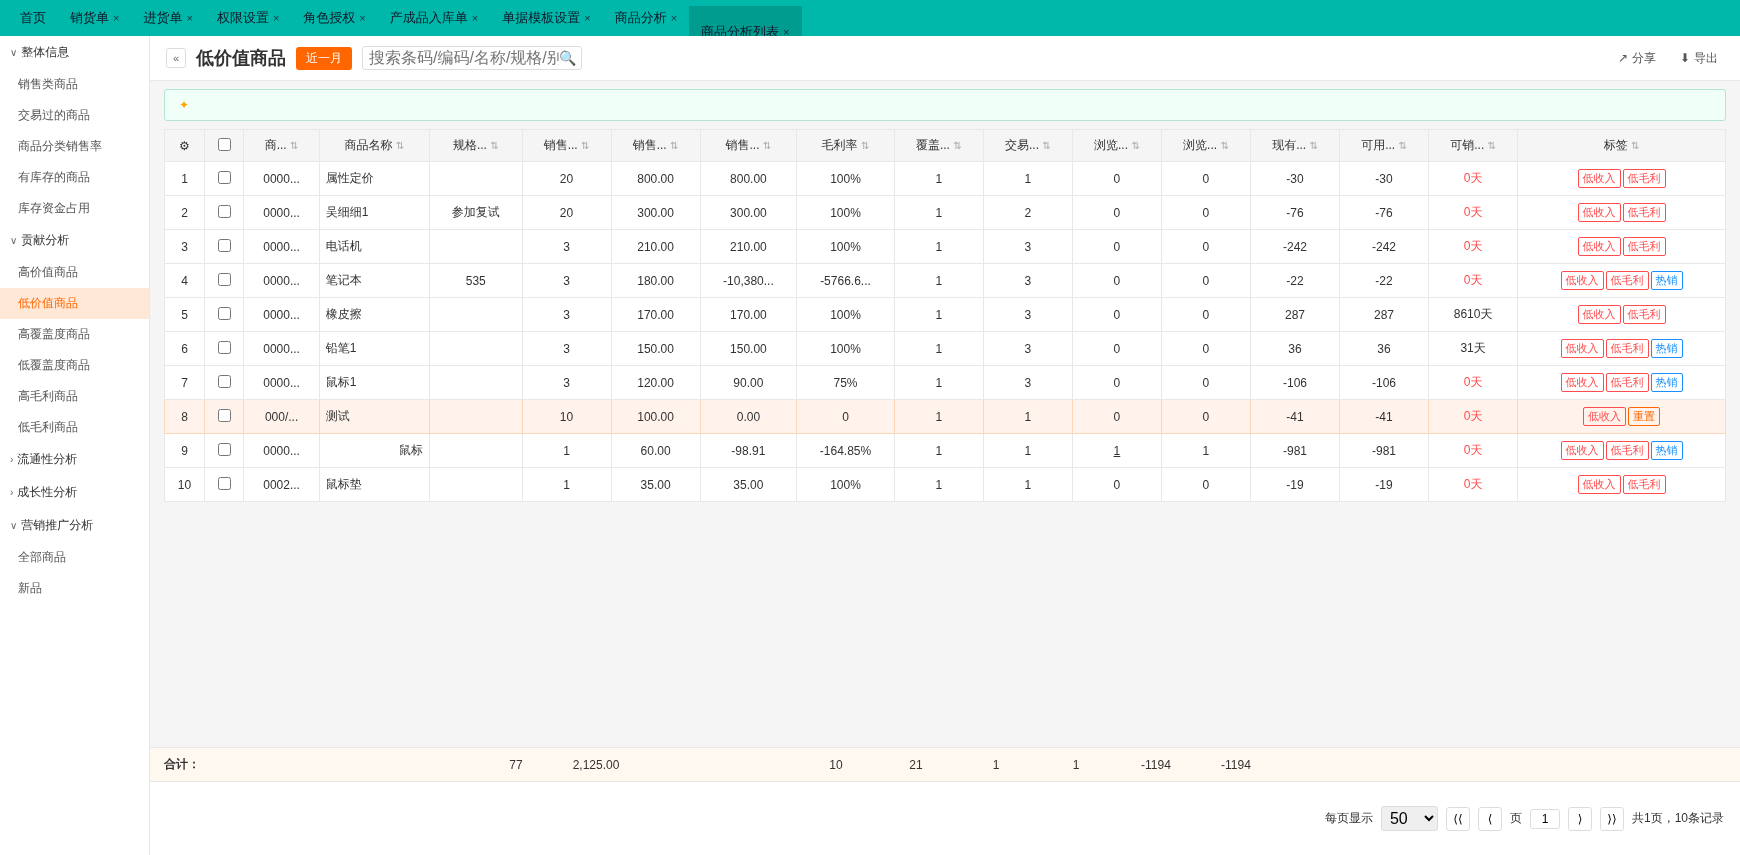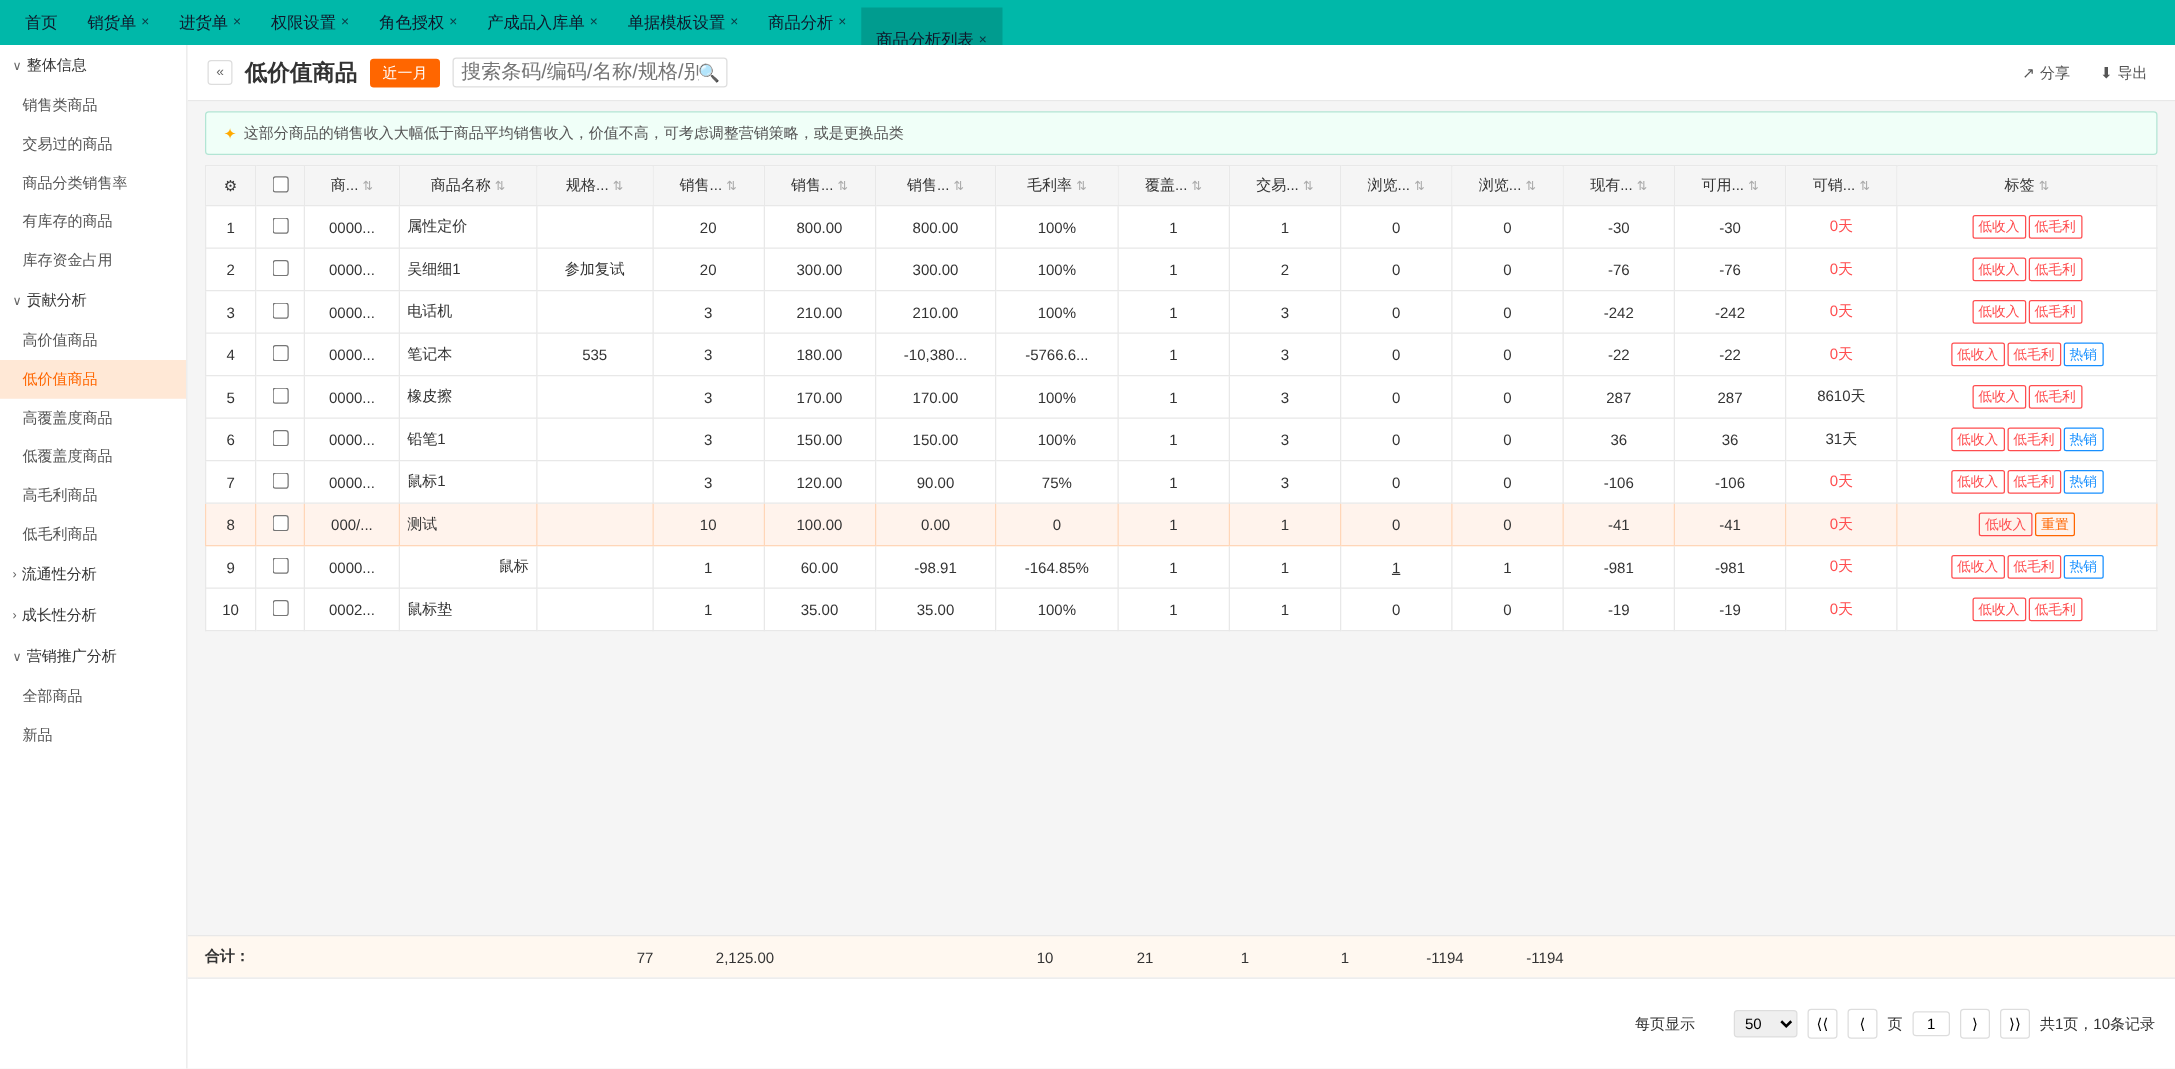--- a/index.html
+++ b/index.html
@@ -228,22 +228,21 @@
       display: flex;
       align-items: center;
       justify-content: flex-end;
       gap: 8px;
       font-size: 12px;
     }
     .page-size-select {
       border: 1px solid #ddd;
       padding: 2px 4px;
       border-radius: 3px;
-      font-size: 12px;
-      margin-left: 23px;
+      font-size: 16px;
     }
     .page-btn {
       width: 24px; height: 24px;
       border: 1px solid #ddd;
       background: #fff;
       border-radius: 3px;
       cursor: pointer;
       display: flex; align-items: center; justify-content: center;
       font-size: 12px;
     }
@@ -361,21 +360,20 @@
         </div>
         <div class="action-btn">
           <span>⬇</span>
           <span>导出</span>
         </div>
       </div>
     </div>
 
     <div class="notice-bar">
       <span class="notice-icon">✦</span>
-      <span>这部分商品的销售收入大幅低于商品平均销售收入，价值不高，可考虑调整营销策略，或是更换品类</span>
     </div>
 
     <div class="table-container">
       <table>
         <thead>
           <tr>
             <th>⚙</th>
             <th><input type="checkbox" style=""></th>
             <th>商... <span class="sort-icon">⇅</span></th>
             <th>商品名称 <span class="sort-icon">⇅</span></th>

